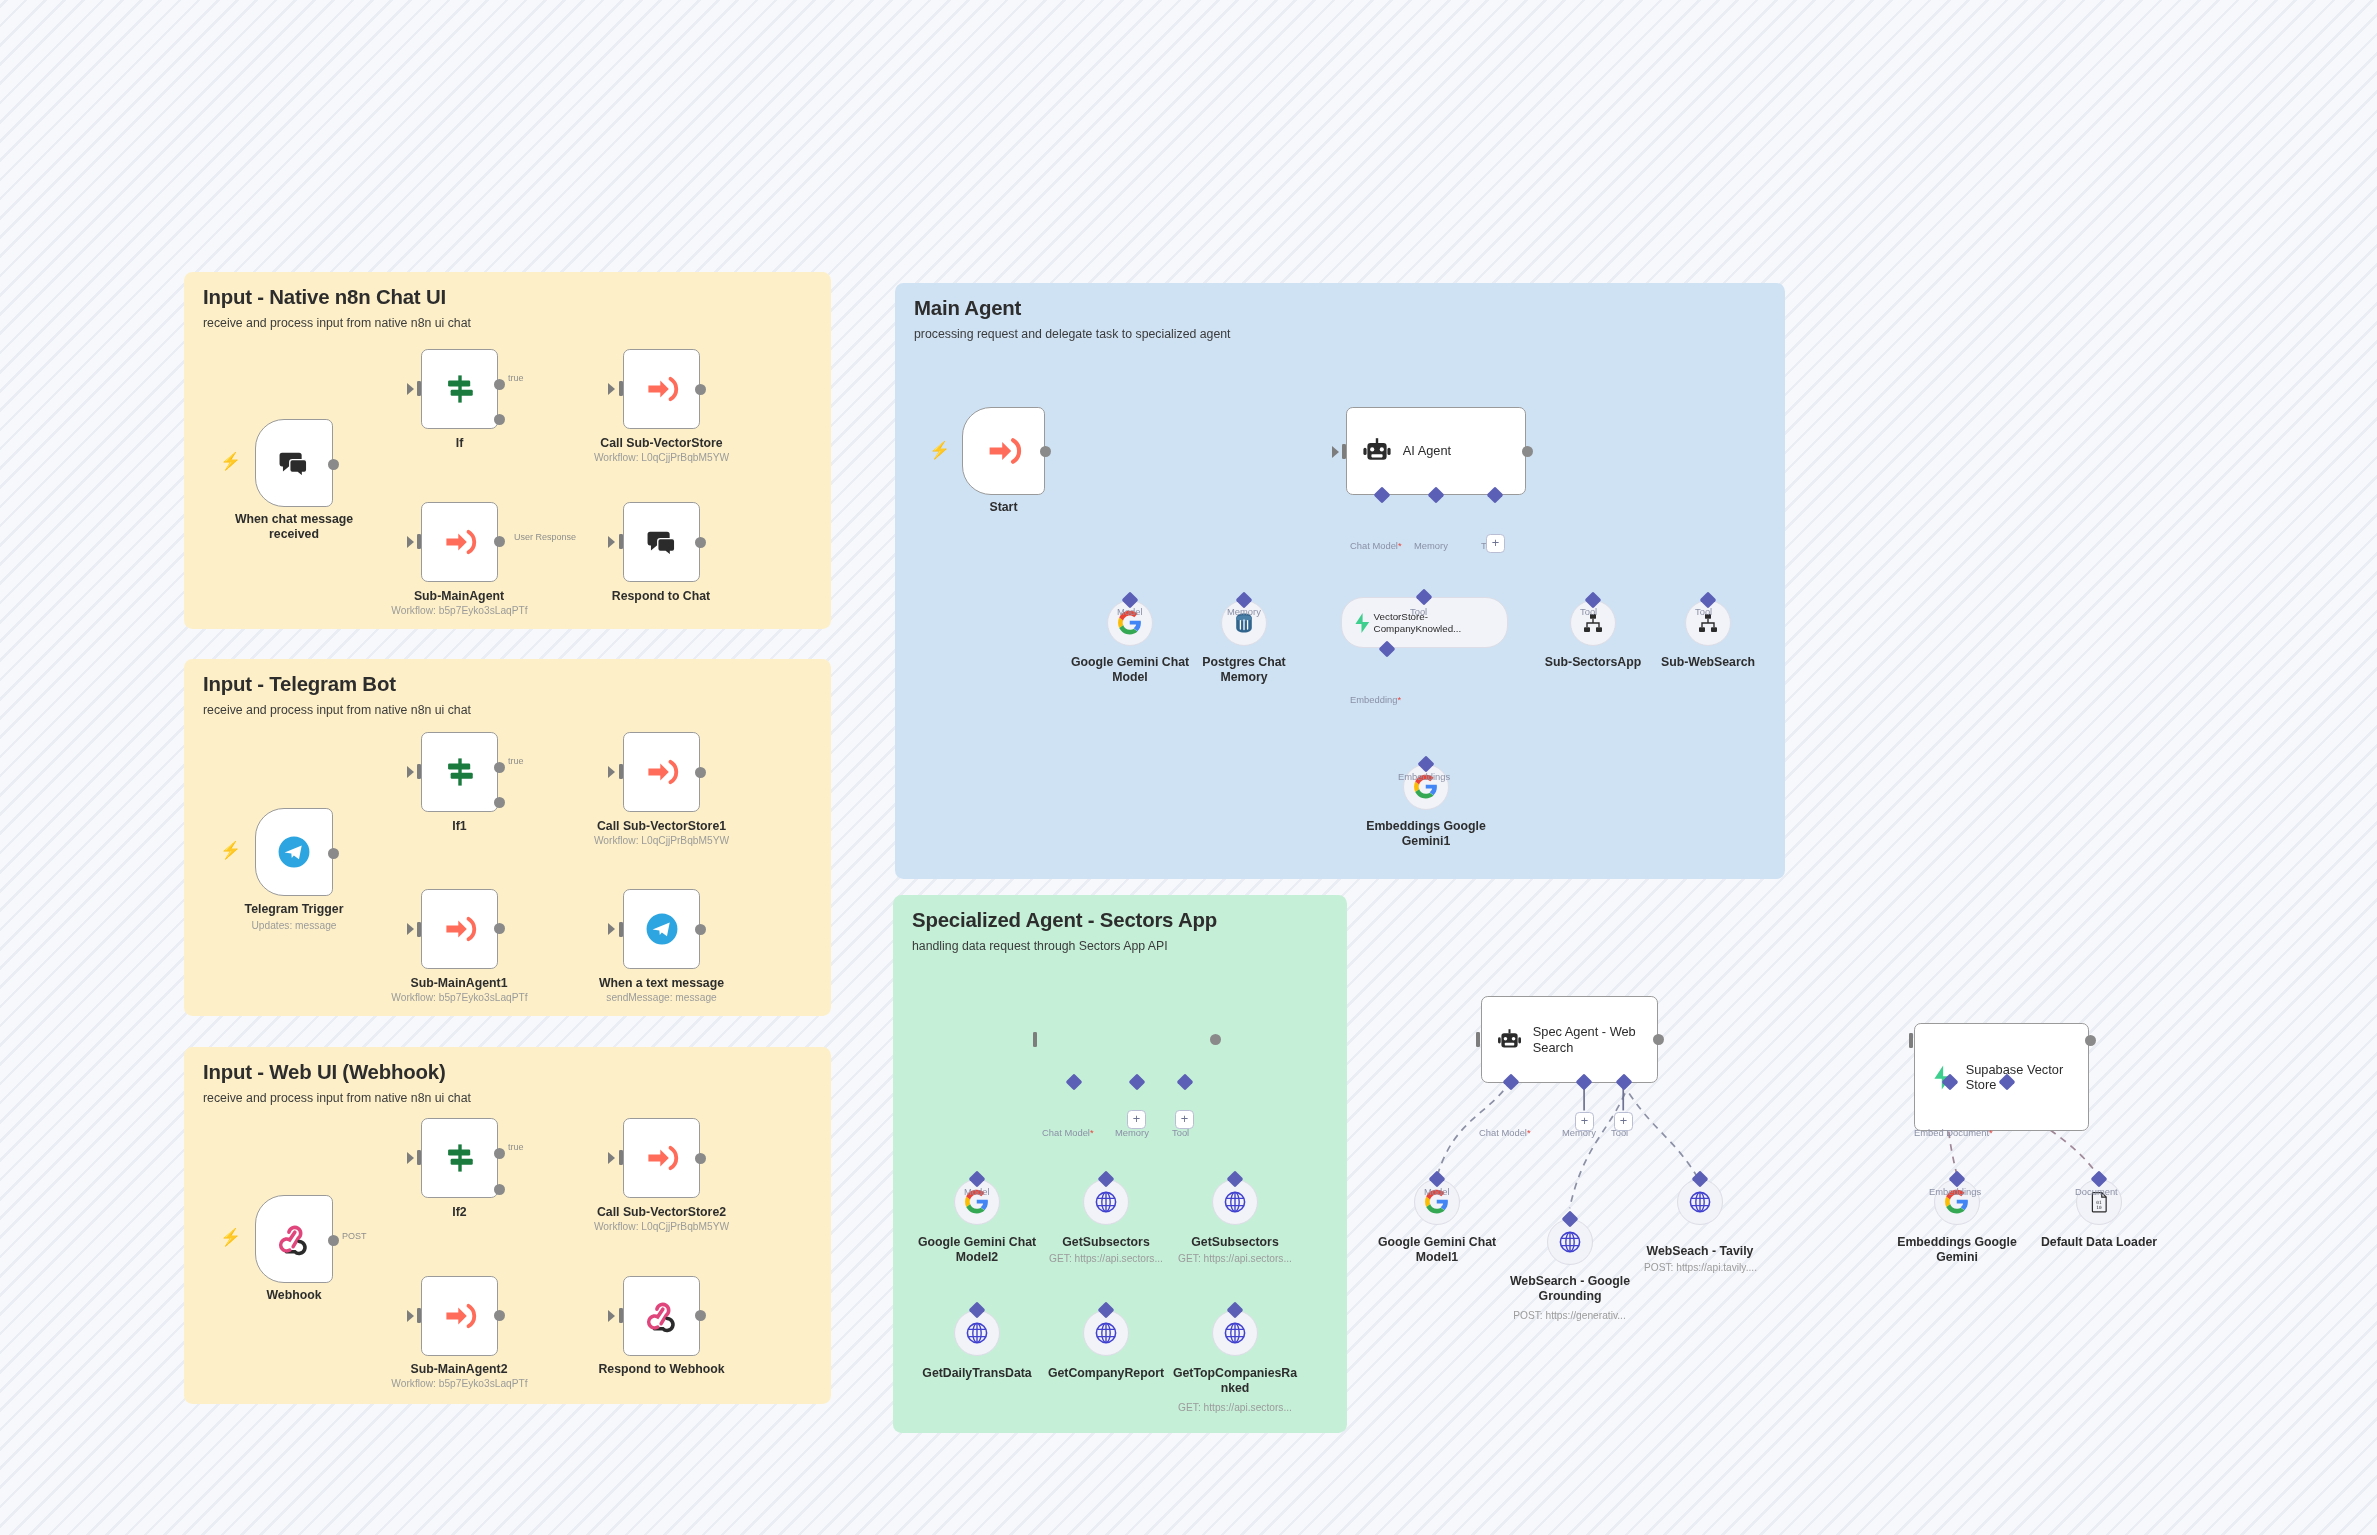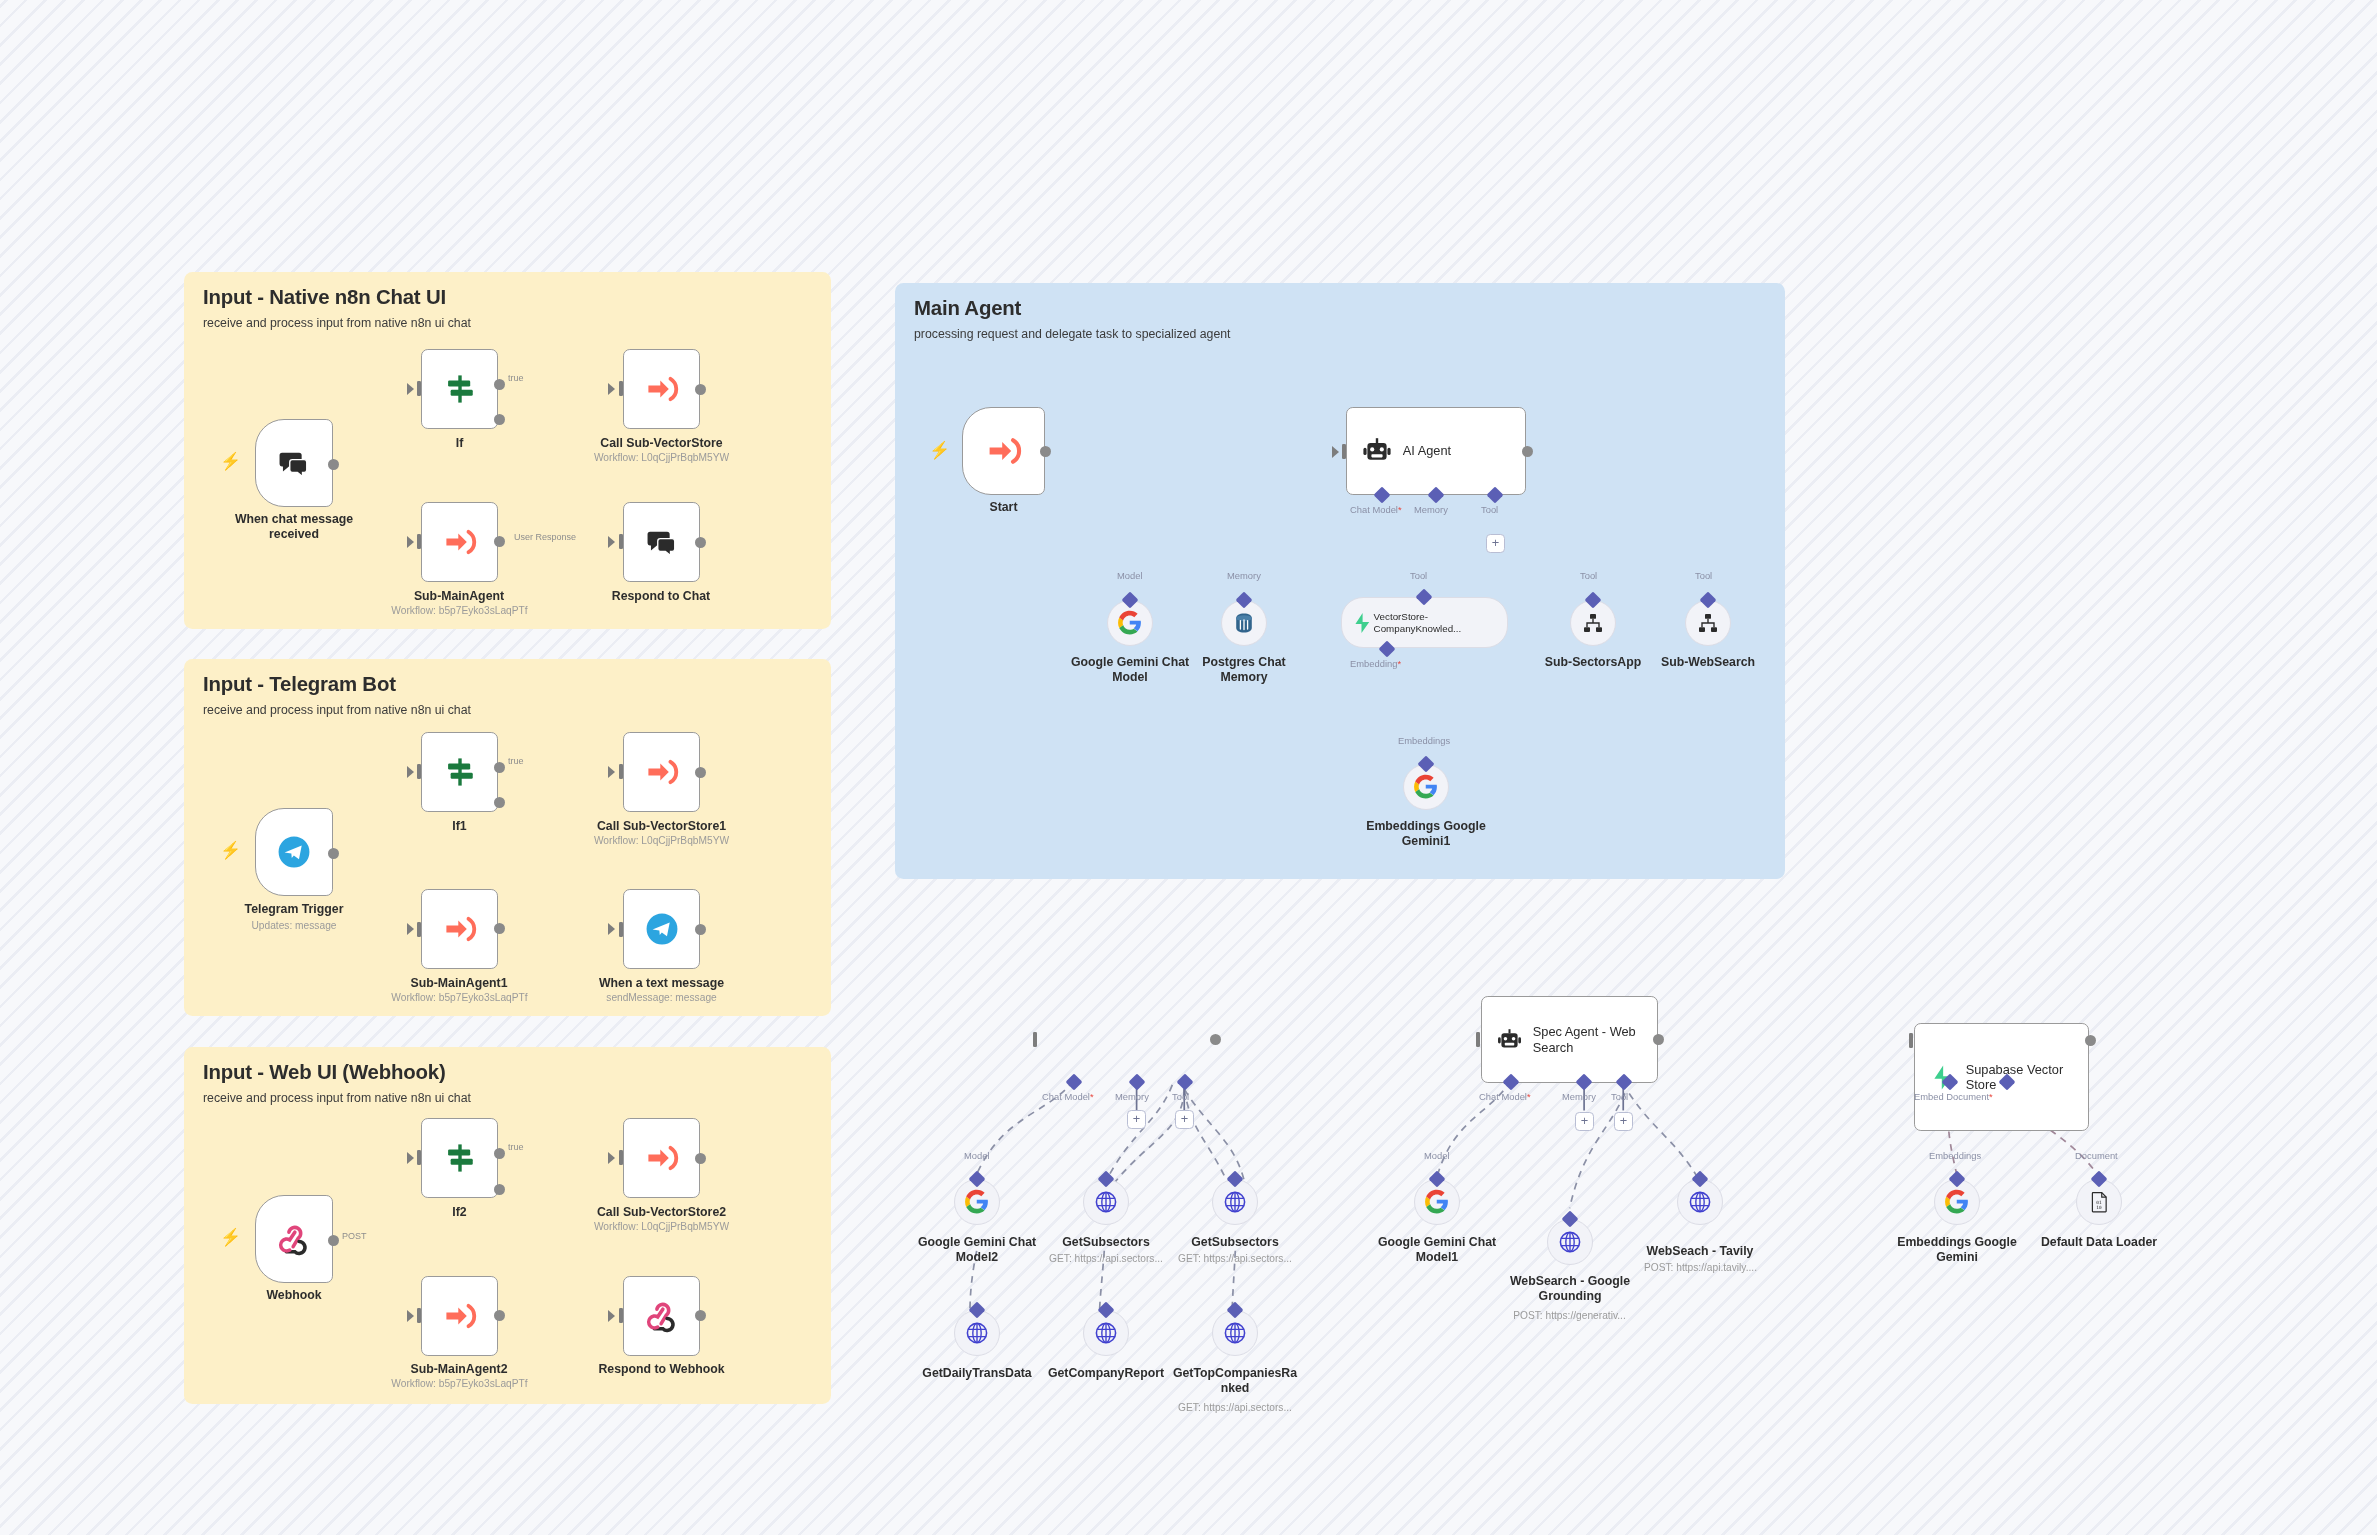--- a/index.html
+++ b/index.html
@@ -154,20 +154,21 @@
     background: #5b5fb5;
     transform: rotate(45deg);
     border-radius: 1.7px;
   }
   .edge-label {
     position: absolute;
     font-size: 9.4px;
     color: #8b90a6;
     white-space: nowrap;
     background: rgba(255,255,255,0.0);
+    margin-top: 36px;
   }
   .edge-label.req::after { content: "*"; color: #e8453c; }
   .conn-label {
     position: absolute;
     font-size: 9px;
     color: #8e8e8e;
     white-space: nowrap;
   }
   .plus-btn {
     position: absolute;
@@ -562,20 +563,24 @@
       <path fill="#34A853" d="M24 46c6 0 11-2 14.6-5.4l-7-5.4c-1.9 1.3-4.4 2.2-7.6 2.2-5.8 0-10.7-3.9-12.5-9.1l-7.3 5.6C7.8 41 15.3 46 24 46z"></path>
       <path fill="#FBBC05" d="M11.5 28.3c-.5-1.4-.8-2.8-.8-4.3s.3-3 .8-4.3l-7.3-5.7C2.8 16.9 2 20.3 2 24s.8 7.1 2.2 10l7.3-5.7z"></path>
       <path fill="#EA4335" d="M24 10.2c3.3 0 6.2 1.1 8.5 3.3l6.3-6.3C35 3.6 30 1.5 24 1.5 15.3 1.5 7.8 6.5 4.2 14l7.3 5.7c1.8-5.2 6.7-9.5 12.5-9.5z"></path>
     </svg>
   </div>
   <div class="diamond" style="left:1420px; top:758px;"></div>
   <div class="edge-label" style="left:1398px; top:735px;">Embeddings</div>
   <div class="node-label" style="left:1358px; top:819px; width:136px;">Embeddings Google
 Gemini1</div>
 
+  <div class="sticky green" style="left:893px; top:895px; width:454px; height:538px;">
+    <div class="sticky-title">Specialized Agent - Sectors App</div>
+    <div class="sticky-sub">handling data request through Sectors App API</div>
+  </div>
 
   <div class="in-bar" style="left:1033px; top:1032px;"></div>
   <div class="port round" style="left:1210px; top:1034px;"></div>
 
   <div class="diamond" style="left:1068px; top:1076px;"></div>
   <div class="edge-label req" style="left:1042px; top:1091px;">Chat Model</div>
   <div class="diamond" style="left:1131px; top:1076px;"></div>
   <div class="edge-label" style="left:1115px; top:1091px;">Memory</div>
   <div class="diamond" style="left:1179px; top:1076px;"></div>
   <div class="edge-label" style="left:1172px; top:1091px;">Tool</div>

